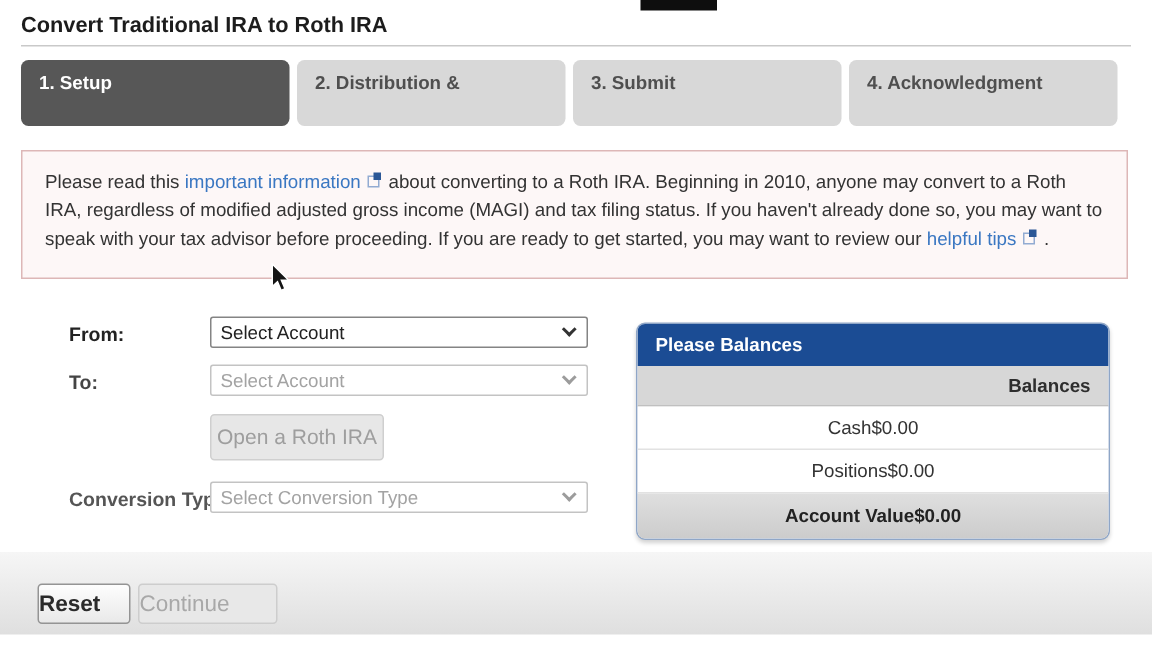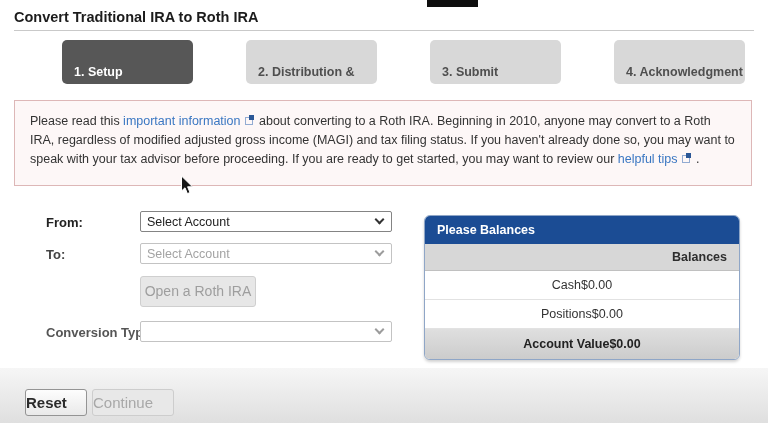--- a/index.html
+++ b/index.html
@@ -6,21 +6,21 @@
   html,body { width:768px; height:437px; background:#fff; overflow:hidden; position:relative;
     font-family:"Liberation Sans","DejaVu Sans",sans-serif; }
 
   .top-bar { position:absolute; left:427px; top:0; width:51px; height:7px; background:#0e0e0e; }
 
   .page-title { position:absolute; left:14px; top:9px; font-size:14.5px; font-weight:bold; color:#1c1c1c; }
   .title-rule { position:absolute; left:14px; top:30px; width:740px; height:1px; background:#c9c9c9; }
 
   .tabs { position:absolute; left:14px; top:40px; width:731px; display:flex; gap:5px; }
   .tab { flex:1; height:44px; border-radius:5px; background:#d8d8d8; color:#4f4f4f;
-         font-size:12.5px; font-weight:bold; line-height:15px; padding:25px 0 0 12px; cursor:pointer;margin-left:48px; }
+         font-size:12.5px; font-weight:bold; line-height:15px; padding:8px 0 0 12px; cursor:pointer; }
   .tab.active { background:#575757; color:#ffffff; }
   .tab .line2 { padding-left:17px; }
 
   .notice { position:absolute; left:14px; top:100px; width:738px; height:86px;
             background:#fdf7f7; border:1px solid #ddb7b7; padding:11px 15px;
             font-size:12.5px; line-height:19px; color:#333; }
   .link { color:#3a77c2; text-decoration:none; cursor:pointer; }
   .ext-icon { display:inline-block; width:8px; height:8px; border:1px solid #92abd2;
               position:relative; margin:0 3px 0 4px; vertical-align:baseline; }
   .ext-icon::after { content:""; position:absolute; right:-2px; top:-3px; width:5px; height:5px; background:#2b5796; }
@@ -48,21 +48,21 @@
                padding:7px 12px; font-size:12.5px; color:#333; border-bottom:1px solid #e2e2e2; }
   .panel-row.total { background:linear-gradient(#dfdfdf,#cccccc); font-weight:bold; color:#222;
                      border-bottom:none; padding:8px 12px; }
 
   .footer-band { position:absolute; left:0; top:368px; width:768px; height:55px;
                  background:linear-gradient(#f6f6f6,#dfdfdf); }
   .btn { position:absolute; top:389px; height:27px; border-radius:3px; font-size:15px;
          cursor:pointer; }
   .btn-reset { left:25px; width:62px; background:linear-gradient(#fdfdfd,#e9e9e9);
                border:1px solid #949494; color:#2b2b2b; font-weight:bold; line-height:25px; }
-  .btn-continue { left:92px; width:82px; background:#e8e8e8; border:1px solid #cdcdcd;
+  .btn-continue { left:92px; width:93px; background:#e8e8e8; border:1px solid #cdcdcd;
                   color:#a8a8a8; line-height:25px; }
 
   .cursor { position:absolute; left:180px; top:175px; }
 </style>
 </head>
 <body>
 
 <div class="top-bar"></div>
 
 <div class="page-title">Convert Traditional IRA to Roth IRA</div>
@@ -96,20 +96,21 @@
 <div class="form-label" style="left:18px; top:247px; color:#444;">To:</div>
 <div class="selectbox disabled" style="top:243px;">
   <span>Select Account</span>
   <span class="chev"></span>
 </div>
 
 <div class="btn-roth">Open a Roth IRA</div>
 
 <div class="form-label" style="left:18px; top:325px; color:#555;">Conversion Type:</div>
 <div class="selectbox disabled" style="top:321px;">
+  <span>Select Conversion Type</span>
   <span class="chev"></span>
 </div>
 
 <div class="panel">
   <div class="panel-header">Please Balances</div>
   <div class="panel-subheader">Balances</div>
   <div class="panel-row">
     <span>Cash</span>
     <span>$0.00</span>
   </div>

